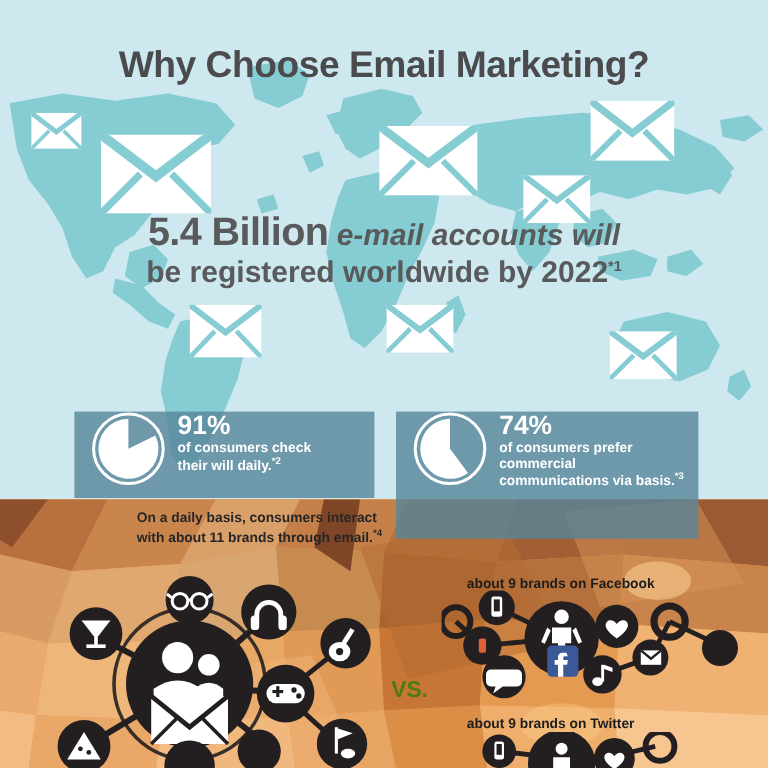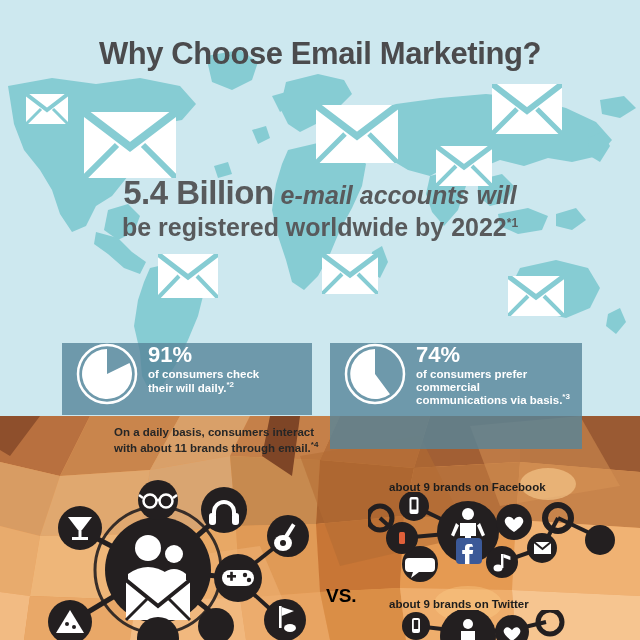--- a/index.html
+++ b/index.html
@@ -56,21 +56,21 @@
   #brands-note sup{font-size:8px;vertical-align:super;}
 
   .cluster-label{
     position:absolute;z-index:9;font-size:11.5px;font-weight:bold;color:#1d1d1d;
   }
   #fb-label{left:389px;top:481px;}
   #tw-label{left:389px;top:598px;}
 
   #vs-label{
     position:absolute;left:326px;top:565px;z-index:9;
-    font-size:19px;font-weight:bold;color:#000000;margin-top:20px;
+    font-size:19px;font-weight:bold;color:#4d7c0f;
   }
 
   
   #net-left{position:absolute;left:40px;top:470px;z-index:7;}
   #net-fb{position:absolute;left:368px;top:492px;z-index:7;}
   #net-tw{position:absolute;left:368px;top:610px;z-index:7;}
 </style>
 </head>
 <body>
 

